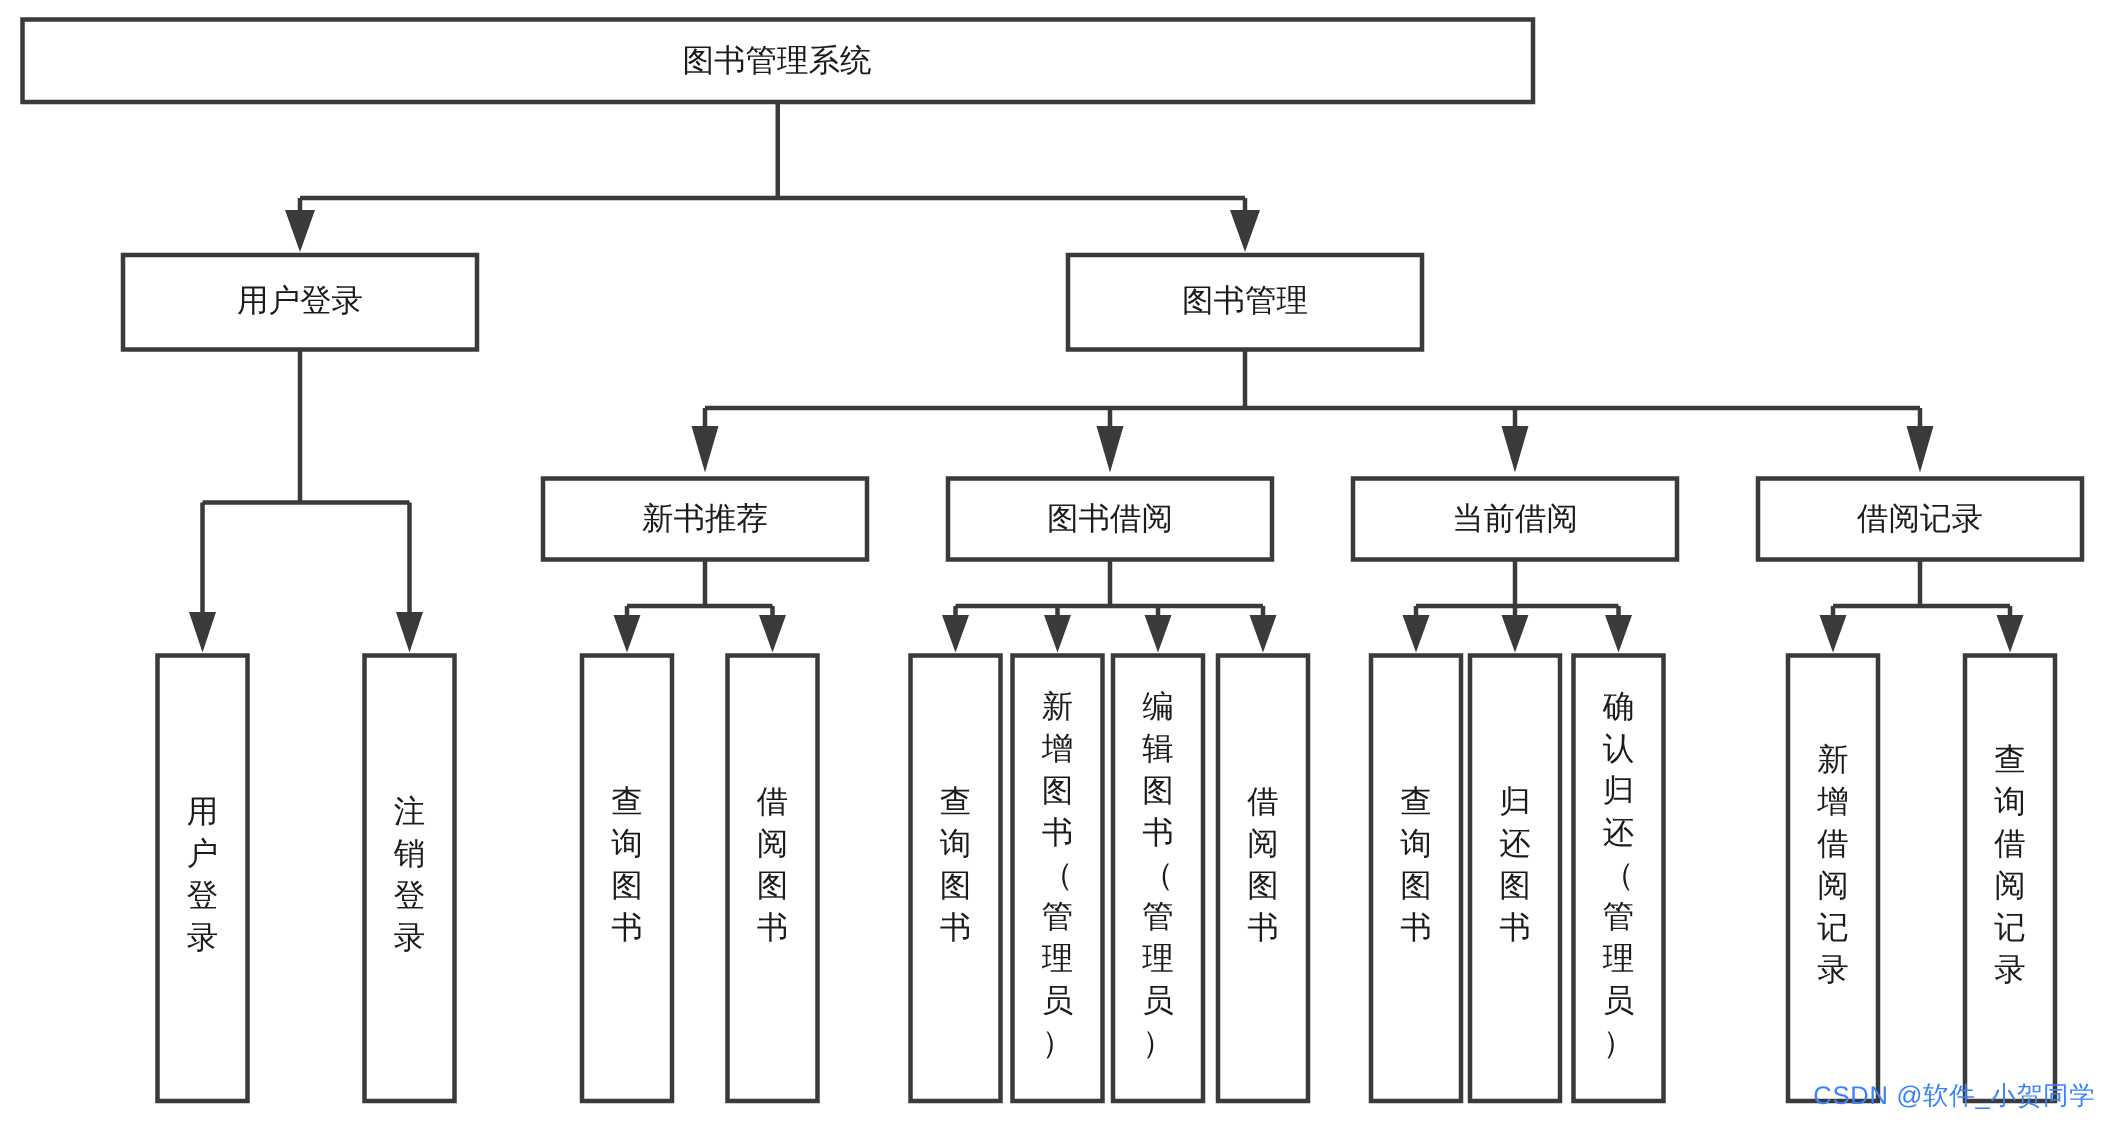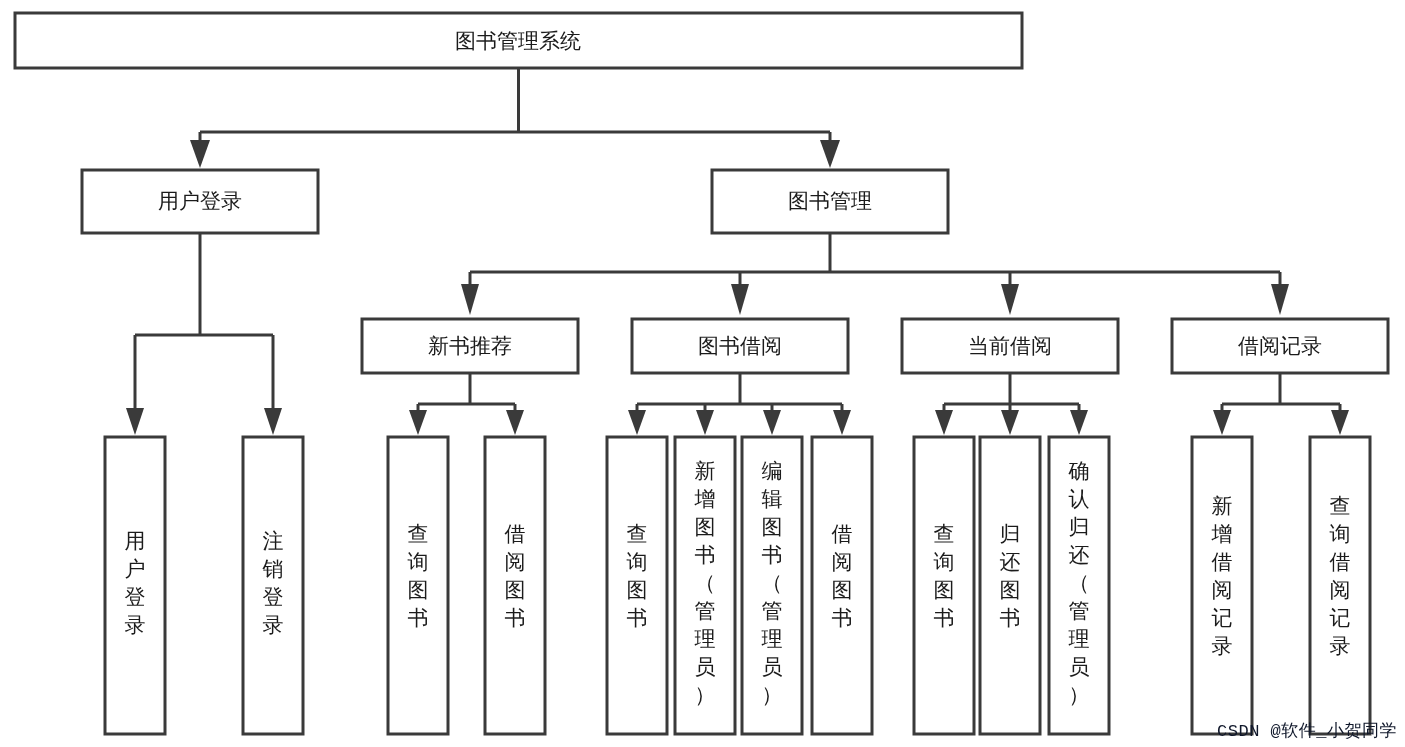--- a/index.html
+++ b/index.html
@@ -52,23 +52,23 @@
   .node-label-v {
     font-family: "Liberation Sans", "DejaVu Sans", sans-serif;
     font-size: 21px;
     fill: #1b1b1b;
     text-anchor: middle;
   }
   .watermark {
     position: absolute;
     right: 8px;
     bottom: 5px;
-    font-family: Liberation Mono, monospace;
+    font-family: Liberation Sans, sans-serif;
     font-size: 17px;
-    color: #0f172a;
+    color: #3b82f6;
     white-space: nowrap;
     letter-spacing: 0.5px;
     pointer-events: none;
     margin-left: 37px;
   }
 </style>
 </head>
 <body>
 
 <div id="diagram-root">

